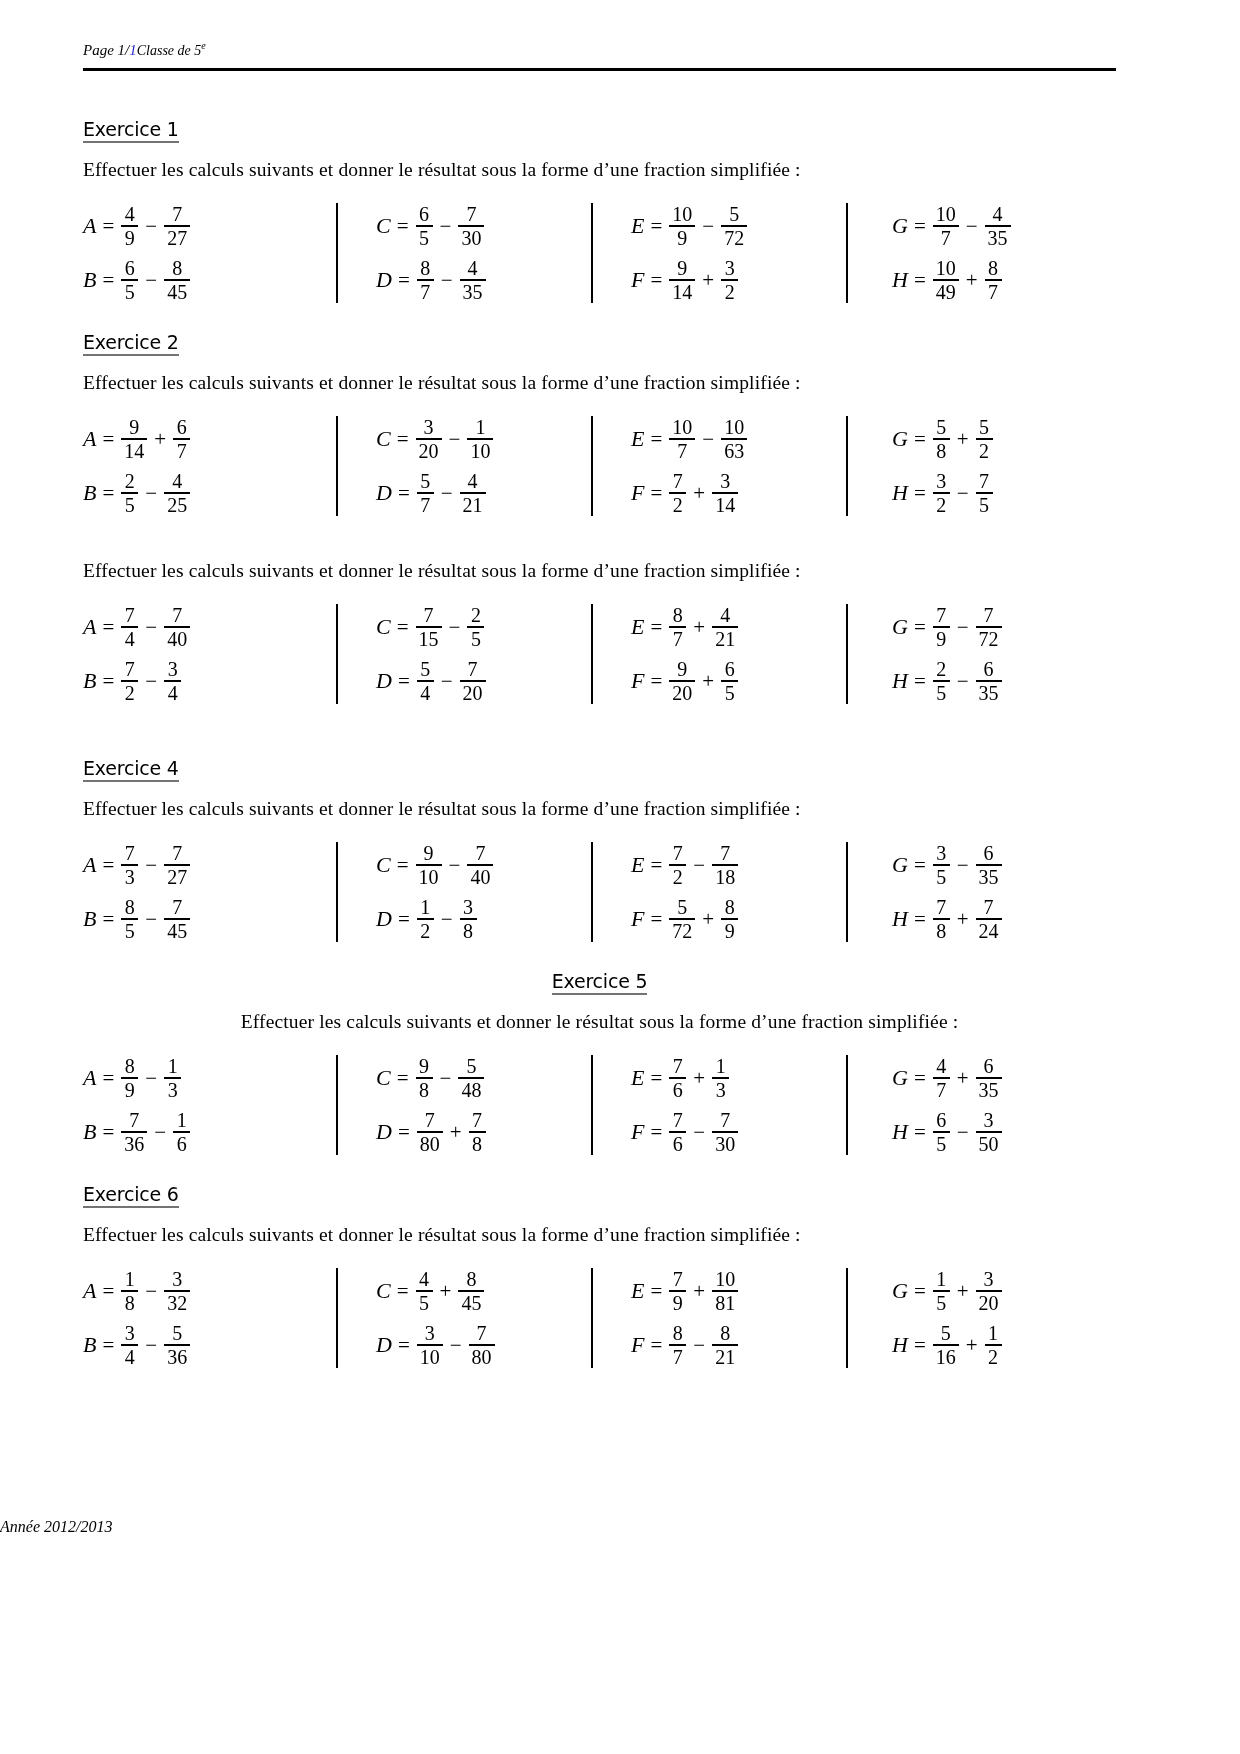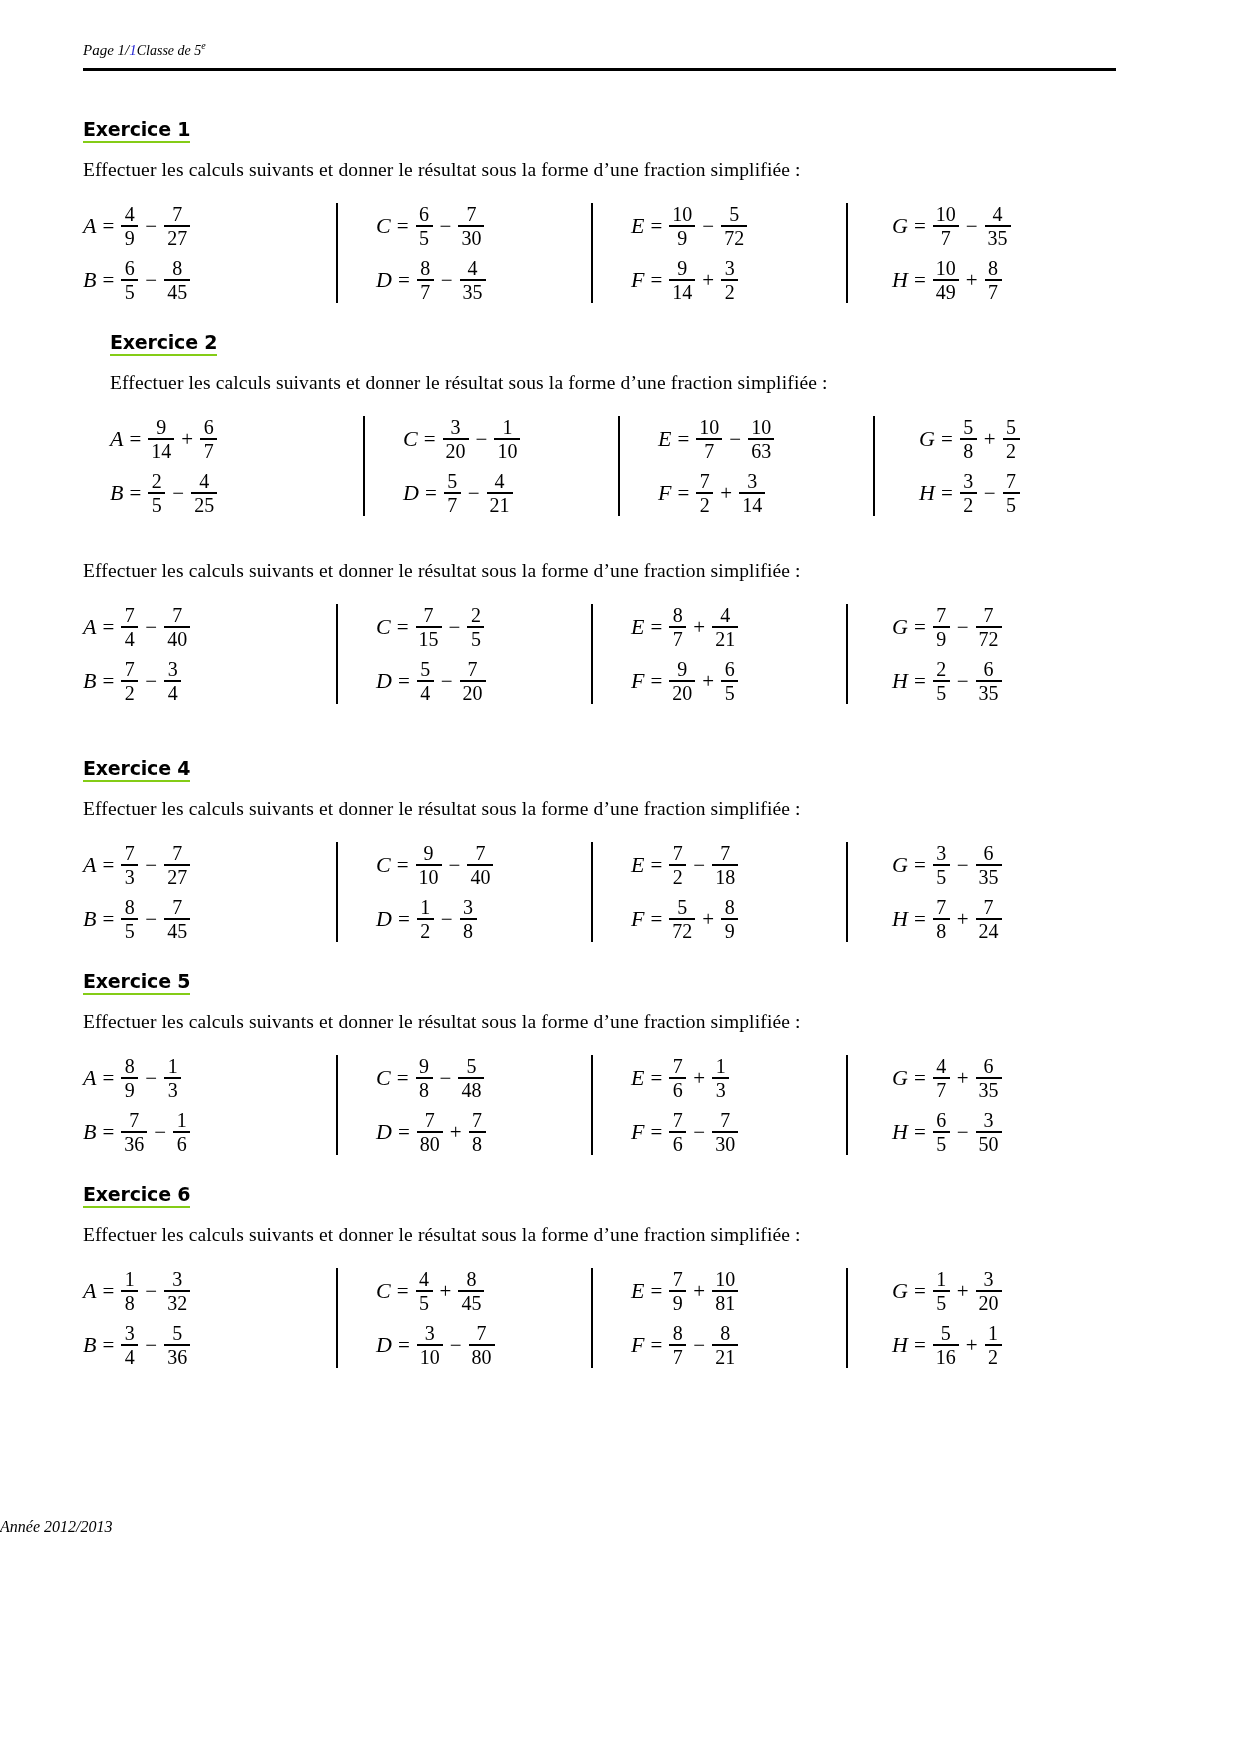--- a/index.html
+++ b/index.html
@@ -70,24 +70,24 @@
 
   
   .exercise {
     position: absolute;
     left: 83px;
     width: 1033px;
   }
   .ex-title {
     font-family: "DejaVu Sans", "Liberation Sans", sans-serif;
     font-size: 19px;
-    font-weight: bold;
+    font-weight: normal;
     letter-spacing: -0.2px;
     display: inline-block;
-    border-bottom: 2px solid #84cc16;
+    border-bottom: 2px solid #737373;
     padding-bottom: 1px;
     margin: 0;
   }
   .ex-instr {
     font-family: "Liberation Serif", serif;
     font-size: 19.5px;
     margin-top: 16px;
     letter-spacing: 0.15px;
   }
 
@@ -312,21 +312,21 @@
               <span class="op">+</span>
               <span class="frac">
                 <span class="num">8</span>
                 <span class="bar"></span>
                 <span class="den">7</span>
               </span>
             </div>
           </div>
         </div>
       </div>
-      <div class="exercise" style="top: 331px; margin-left: 27px;">
+      <div class="exercise" style="top: 331px;">
         <div><span class="ex-title">Exercice 2</span></div>
         <div class="ex-instr">Effectuer les calculs suivants et donner le résultat sous la forme d’une fraction simplifiée :</div>
         <div class="cols">
           <div class="col c0">
             <div class="expr">
               <span class="var">A</span>
               <span class="eq">=</span>
               <span class="frac">
                 <span class="num">9</span>
                 <span class="bar"></span>
@@ -722,21 +722,21 @@
               <span class="op">+</span>
               <span class="frac">
                 <span class="num">7</span>
                 <span class="bar"></span>
                 <span class="den">24</span>
               </span>
             </div>
           </div>
         </div>
       </div>
-      <div class="exercise" style="top: 970px;">
+      <div class="exercise" style="top: 970px; text-align: center;">
         <div><span class="ex-title">Exercice 5</span></div>
         <div class="ex-instr">Effectuer les calculs suivants et donner le résultat sous la forme d’une fraction simplifiée :</div>
         <div class="cols">
           <div class="col c0">
             <div class="expr">
               <span class="var">A</span>
               <span class="eq">=</span>
               <span class="frac">
                 <span class="num">8</span>
                 <span class="bar"></span>

